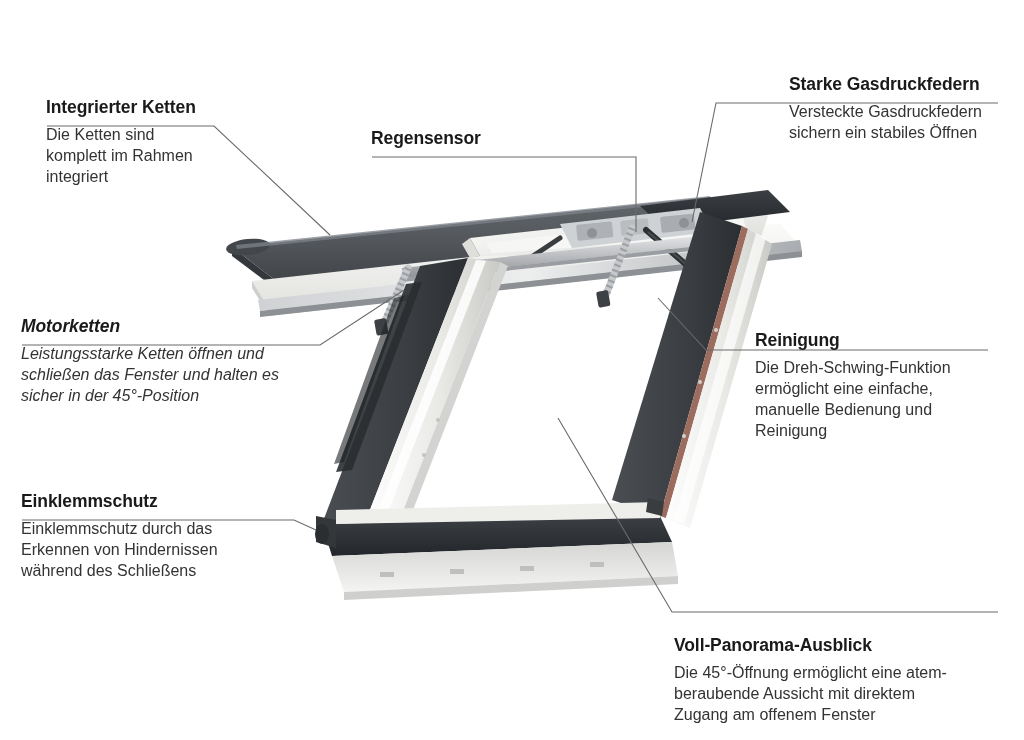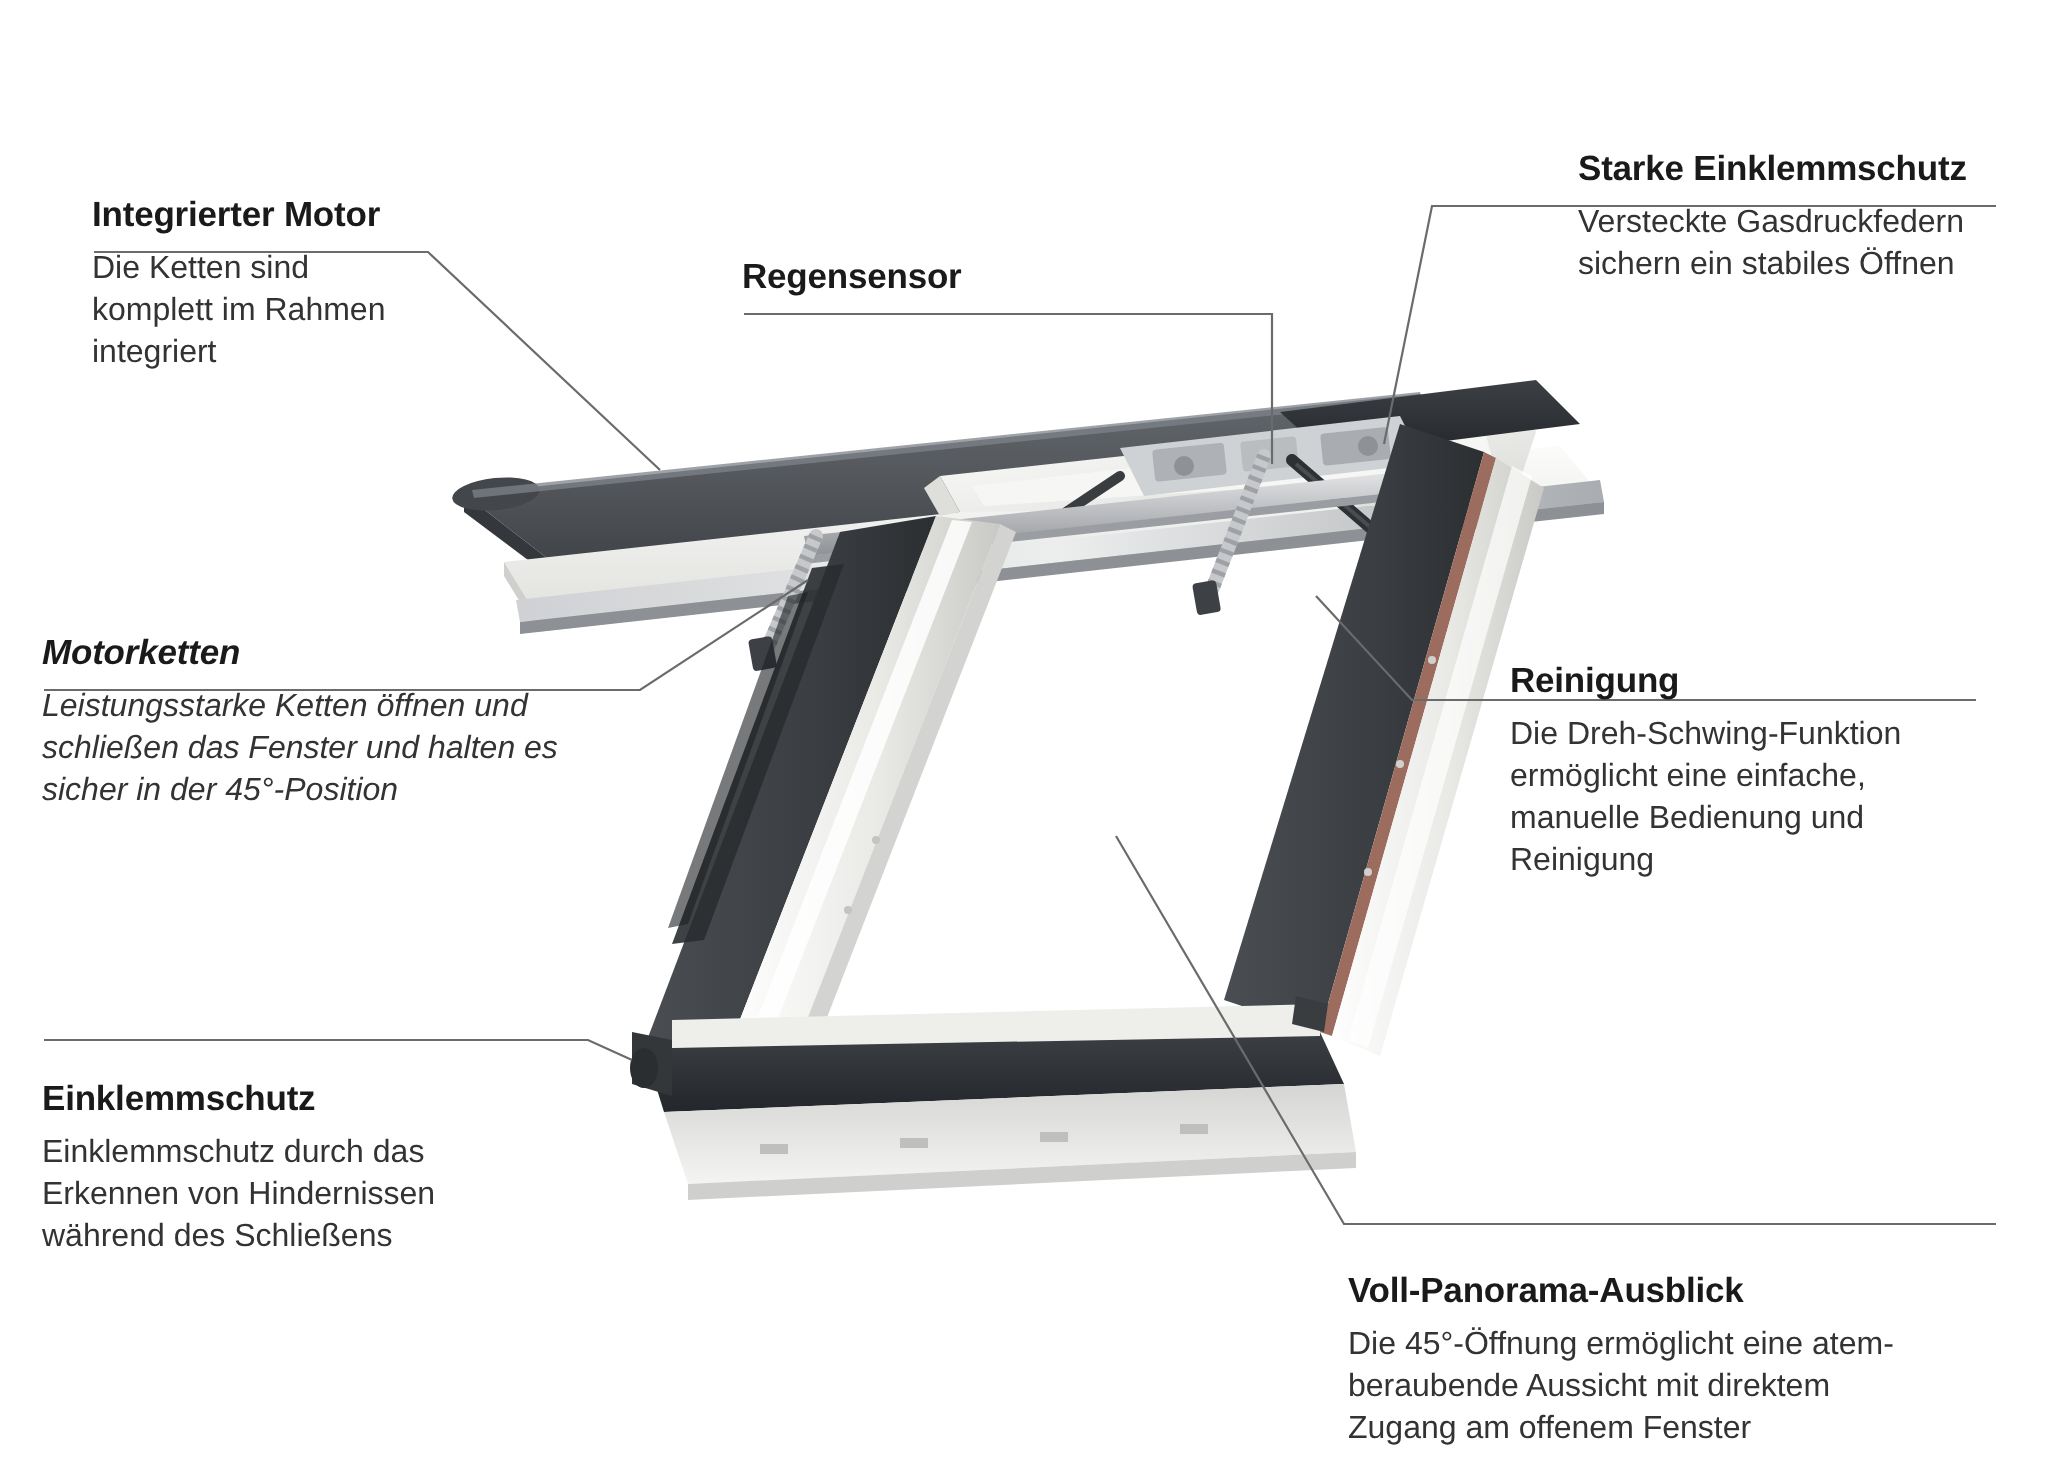--- a/index.html
+++ b/index.html
@@ -247,52 +247,52 @@
 
       <path d="M988,350 L706,350 L658,298"></path>
 
       <path d="M22,520 L294,520 L316,530"></path>
 
       <path d="M998,612 L672,612 L558,418"></path>
     </g>
   </svg>
 
   <div class="callout" style="left:46px; top:97px;">
-    <div class="title">Integrierter Motor</div>
+    <div class="title">Integrierter Ketten</div>
     <div class="body">Die Ketten sind
 komplett im Rahmen
 integriert</div>
   </div>
 
   <div class="callout" style="left:371px; top:128px;">
     <div class="title">Regensensor</div>
   </div>
 
   <div class="callout rt" style="left:789px; top:74px;">
-    <div class="title">Starke Einklemmschutz</div>
+    <div class="title">Starke Gasdruckfedern</div>
     <div class="body">Versteckte Gasdruckfedern
 sichern ein stabiles Öffnen</div>
   </div>
 
   <div class="callout" style="left:21px; top:316px;font-style:italic;">
     <div class="title">Motorketten</div>
     <div class="body">Leistungsstarke Ketten öffnen und
 schließen das Fenster und halten es
 sicher in der 45°-Position</div>
   </div>
 
   <div class="callout rt" style="left:755px; top:330px;">
     <div class="title">Reinigung</div>
     <div class="body">Die Dreh-Schwing-Funktion
 ermöglicht eine einfache,
 manuelle Bedienung und
 Reinigung</div>
   </div>
 
-  <div class="callout" style="left:21px; top:491px;margin-top:48px;">
+  <div class="callout" style="left:21px; top:491px;">
     <div class="title">Einklemmschutz</div>
     <div class="body">Einklemmschutz durch das
 Erkennen von Hindernissen
 während des Schließens</div>
   </div>
 
   <div class="callout rt" style="left:674px; top:591px;margin-top:44px;">
     <div class="title">Voll-Panorama-Ausblick</div>
     <div class="body">Die 45°-Öffnung ermöglicht eine atem-
 beraubende Aussicht mit direktem

